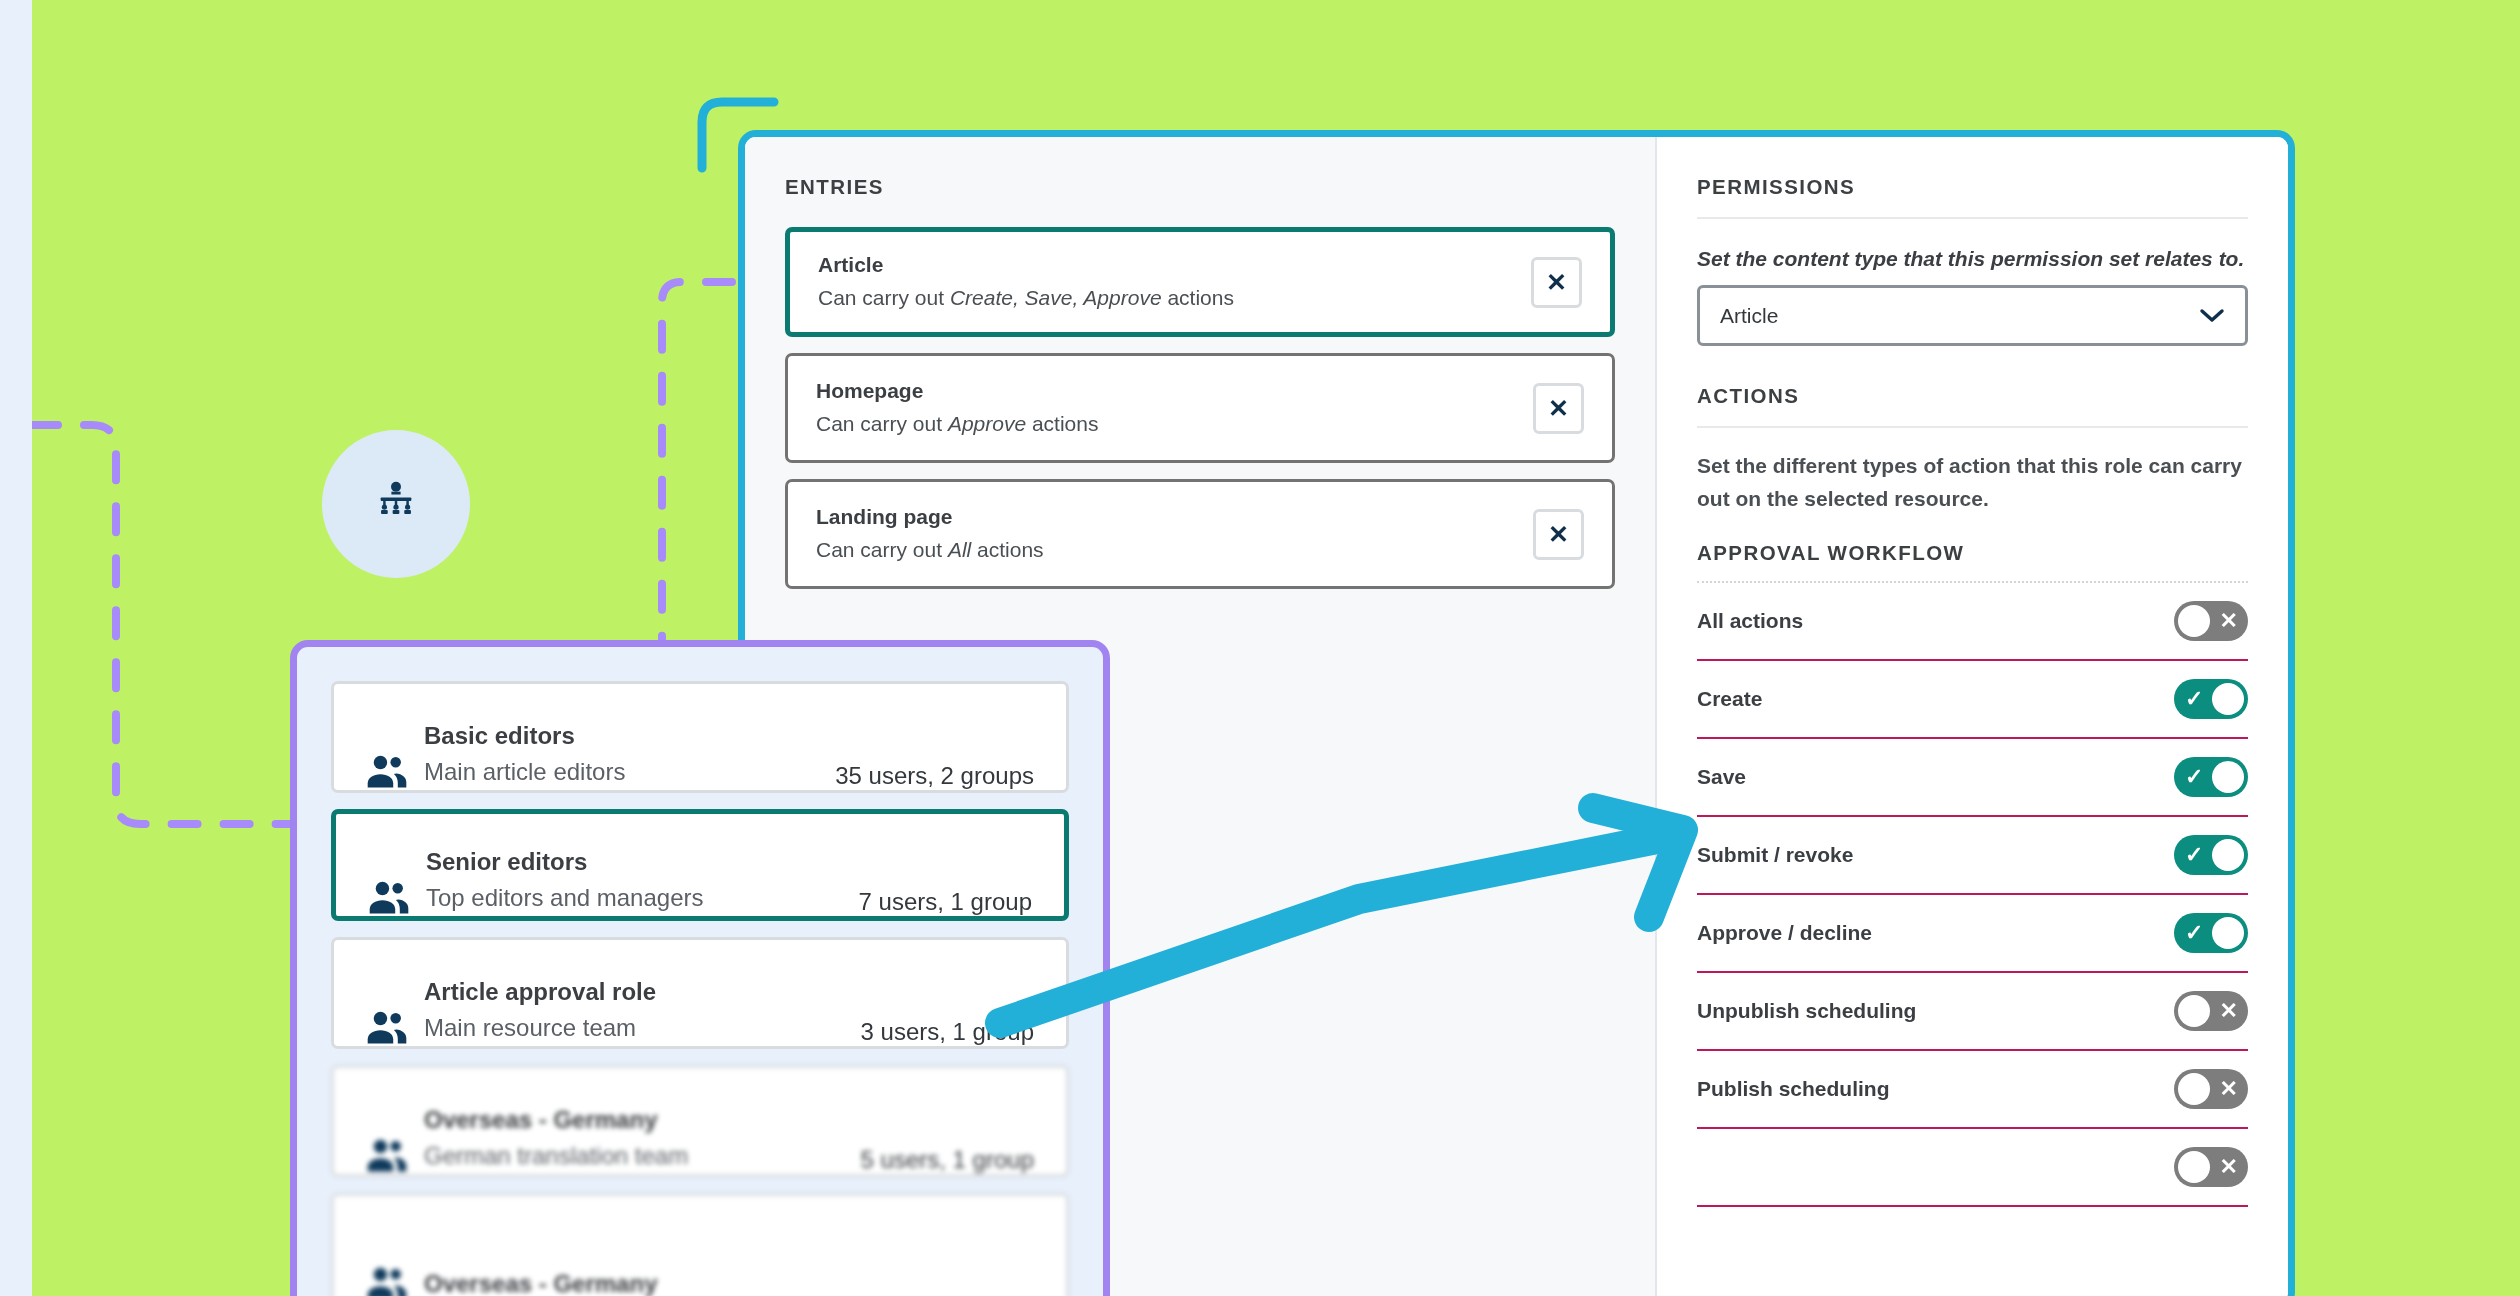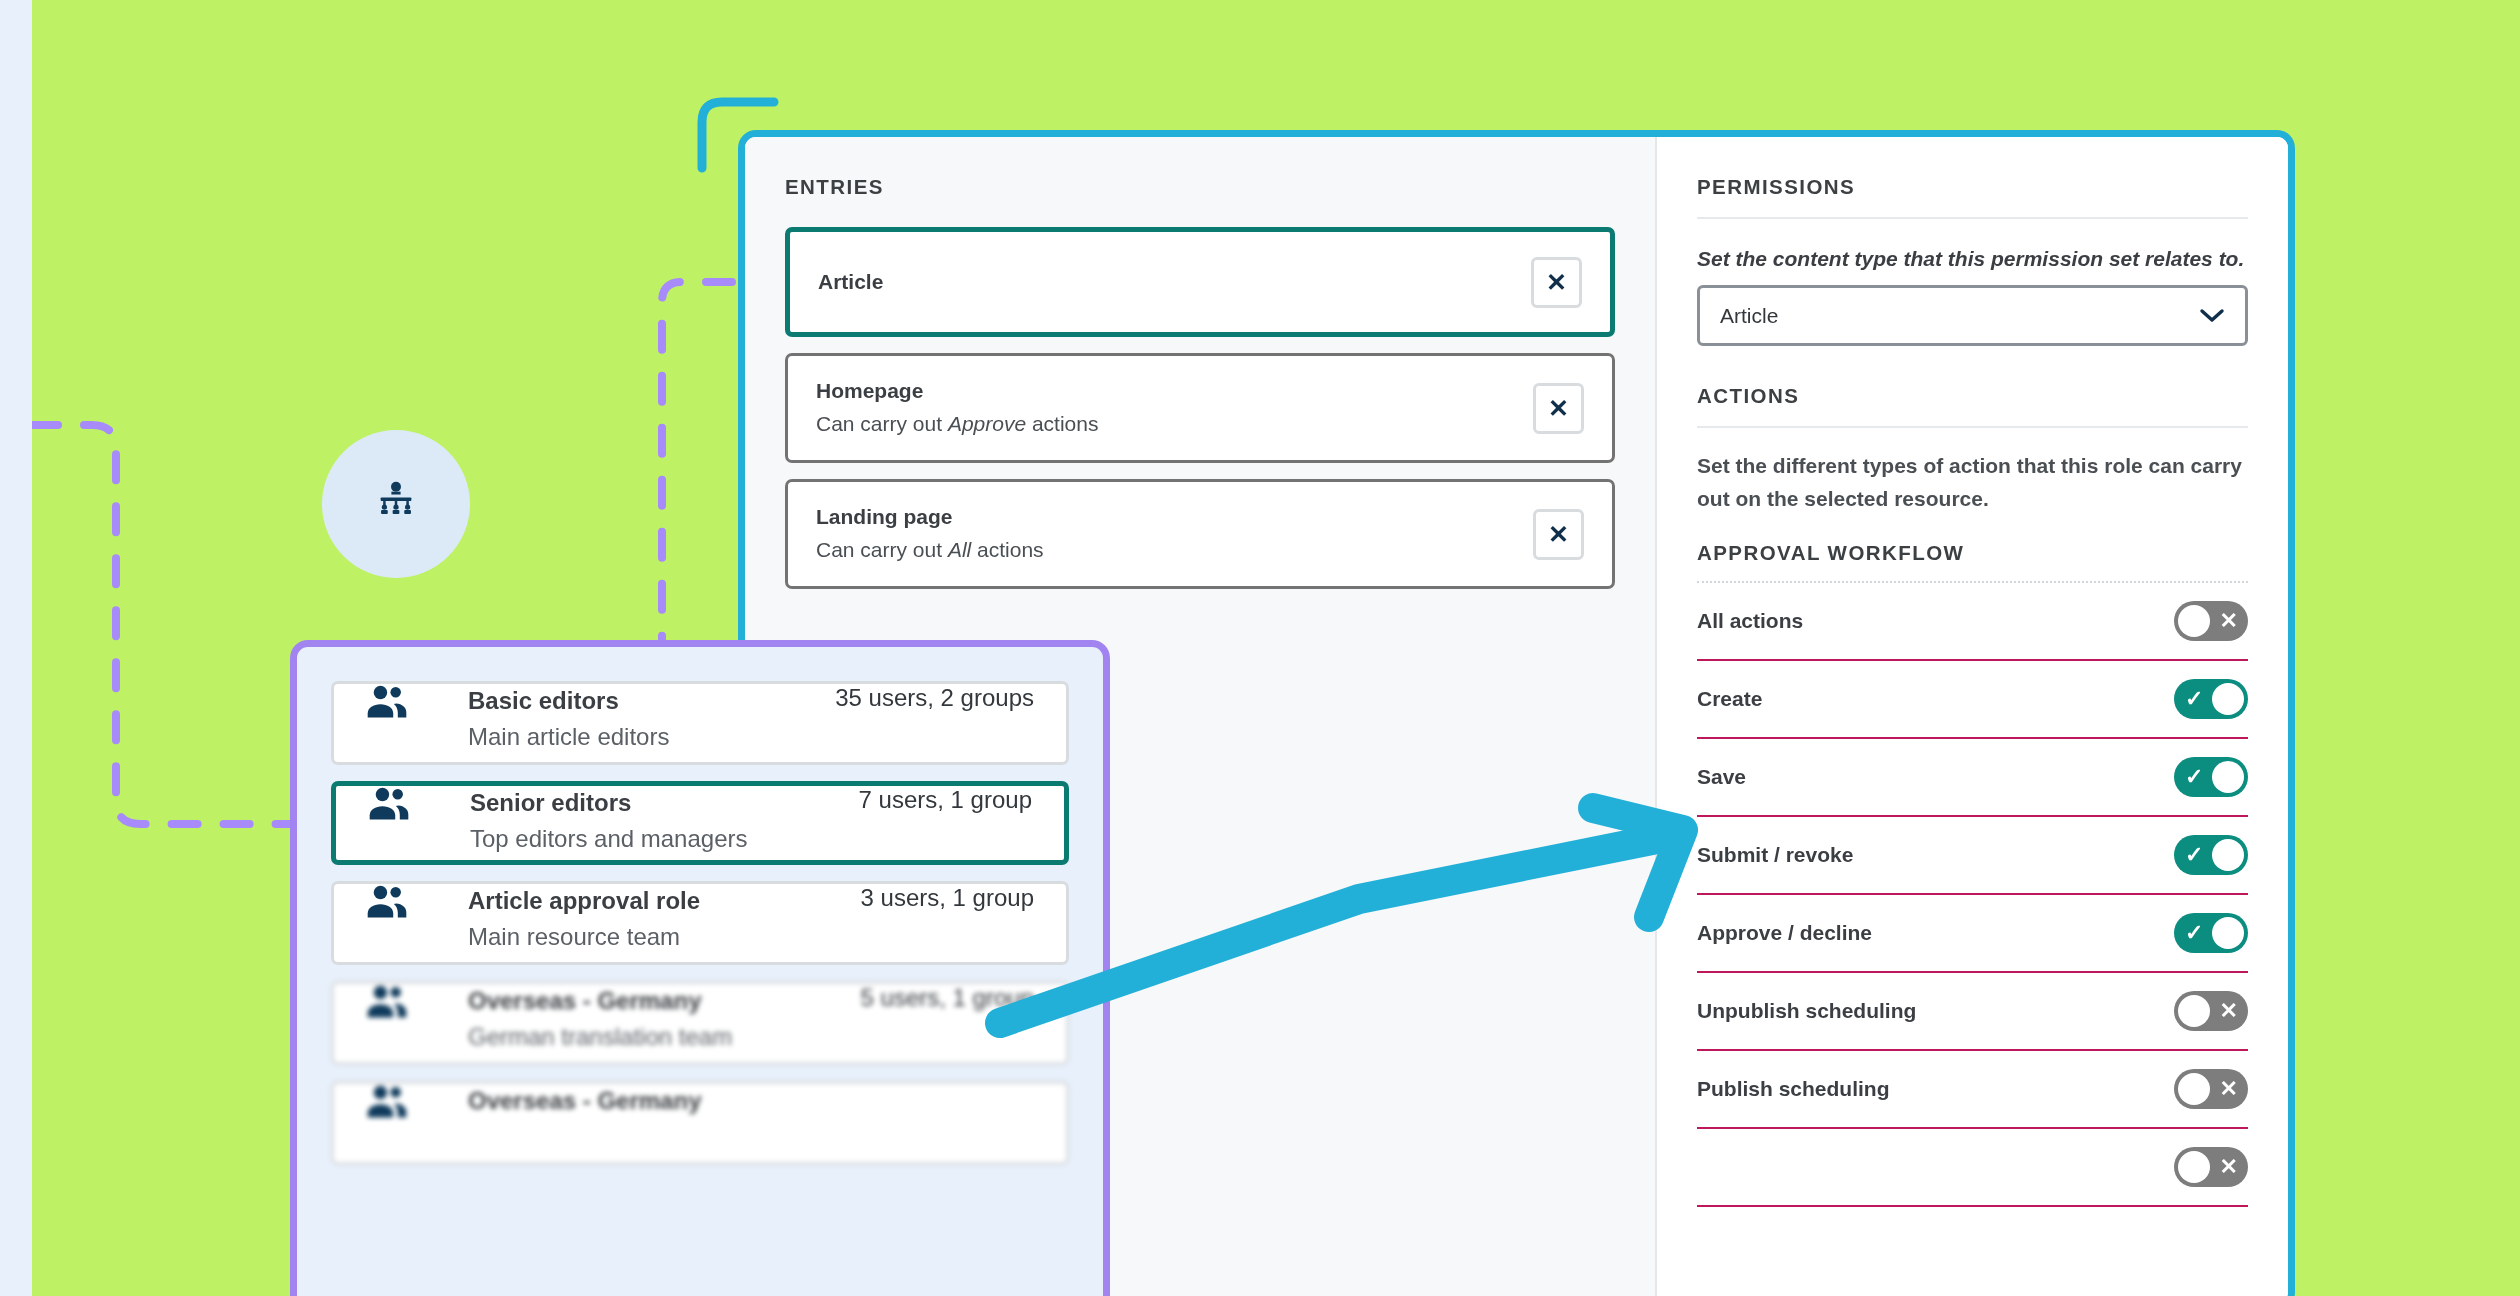--- a/index.html
+++ b/index.html
@@ -108,22 +108,22 @@
   
   #roles-panel {
     position: absolute; left: 258px; top: 640px;
     width: 820px; height: 680px;
     background: #e8f0fb; border: 7px solid #a284f0;
     border-radius: 18px; z-index: 6;
     padding: 34px 34px 0 34px; overflow: hidden;
   }
   .role-card {
     background: #ffffff; border: 3px solid #d9dcdf; border-radius: 7px;
-    height: 84px; margin-bottom: 16px;
-    display: flex; align-items: flex-start; padding: 0 26px 0 22px; gap: 44px;
+    height: 112px; margin-bottom: 16px;
+    display: flex; align-items: flex-end; padding: 0 26px 0 22px;
   }
   .role-card.selected { border-color: #0b7b72; border-width: 5px; }
   .role-card.blurred { filter: blur(2.4px); }
   .role-icon { width: 62px; display: flex; align-items: center; justify-content: center; }
   .role-text { flex: 1; padding-left: 6px; }
   .role-title { font-size: 24px; font-weight: bold; color: #3b3f43; line-height: 1.45; }
   .role-sub   { font-size: 24px; color: #5b6066; line-height: 1.5; }
   .role-count { font-size: 24px; color: #33383d; white-space: nowrap; padding-right: 6px; }
 </style>
 </head>
@@ -167,20 +167,21 @@
   </div>
 
   <div id="app-window">
 
     <div id="entries-pane">
       <div class="section-head">ENTRIES</div>
       <div id="entry-list">
           <div class="entry-card selected">
             <div class="entry-text">
               <div class="entry-title">Article</div>
+              <div class="entry-sub"><span>Can carry out </span><i>Create, Save, Approve</i><span> actions</span></div>
             </div>
             <div class="close-btn">✕</div>
           </div>
           <div class="entry-card">
             <div class="entry-text">
               <div class="entry-title">Homepage</div>
               <div class="entry-sub"><span>Can carry out </span><i>Approve</i><span> actions</span></div>
             </div>
             <div class="close-btn">✕</div>
           </div>

